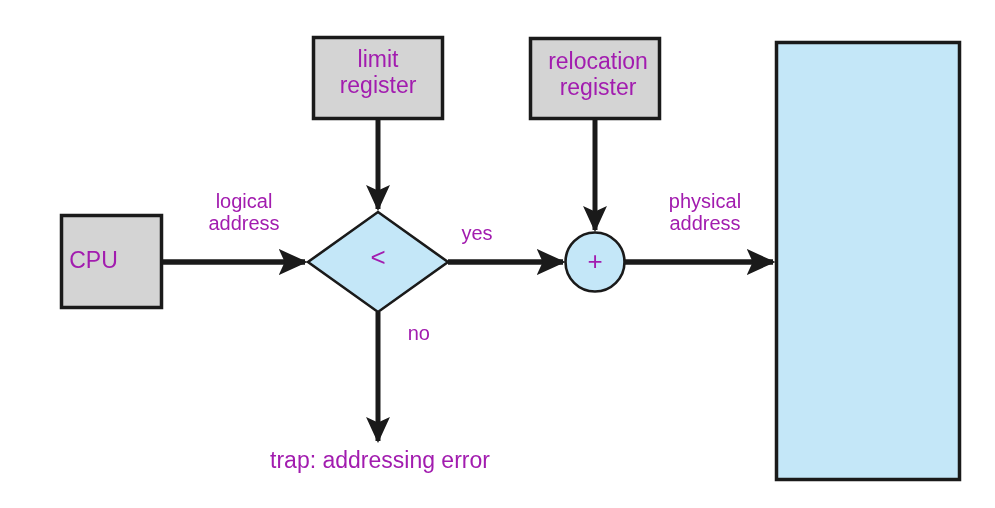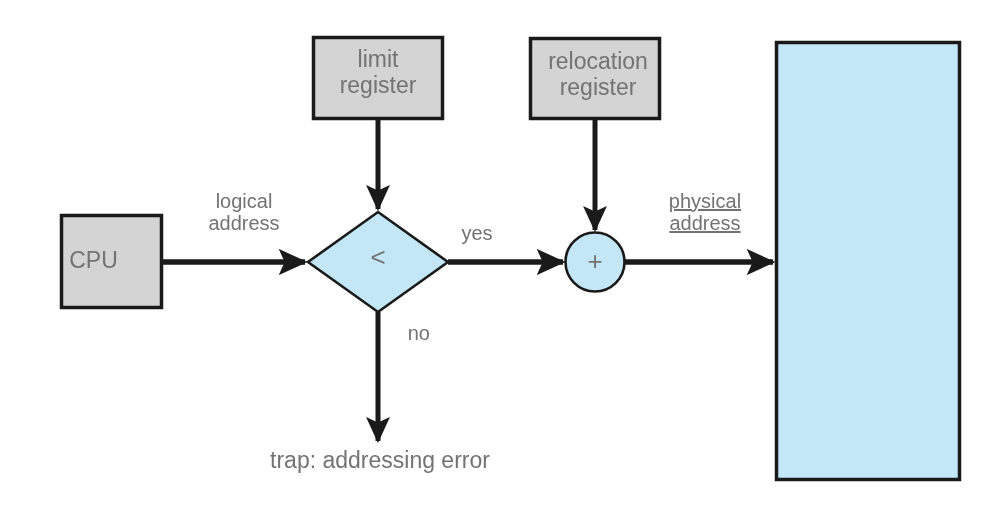--- a/index.html
+++ b/index.html
@@ -26,41 +26,41 @@
     height: 508px;
   }
   .node-label,
   .edge-label,
   .free-label {
     position: absolute;
     margin: 0;
     text-align: center;
     line-height: 1.12;
     white-space: pre;
-    color: #737373;
+    color: #a21caf;
     font-family: "Liberation Sans", sans-serif;
     pointer-events: none;
   }
   .node-label {
     font-size: 23px;
   }
   .edge-label {
     font-size: 20px;
   }
   .free-label {
     font-size: 23px;
   }
   .lbl-limit-register   { left: 313px; top: 47px;  width: 130px; }
   .lbl-relocation-register { left: 530px; top: 49px; width: 136px; }
   .lbl-cpu              { left: 43px;  top: 248px; width: 101px; }
   .lbl-memory           { left: 776px; top: 248px; width: 184px; }
   .lbl-lt-operator      { left: 348px; top: 243px; width: 60px; font-size: 26px; }
   .lbl-plus-operator    { left: 565px; top: 247px; width: 60px; font-size: 26px; }
   .lbl-logical-address  { left: 178px; top: 190px; width: 132px; }
-  .lbl-physical-address { left: 630px; top: 190px; width: 150px; text-decoration: underline; }
+  .lbl-physical-address { left: 630px; top: 190px; width: 150px; }
   .lbl-yes              { left: 448px; top: 222px; width: 58px; }
   .lbl-no               { left: 382px; top: 322px; width: 48px; text-align: right; }
   .lbl-trap             { left: 190px; top: 448px; width: 380px; }
 </style>
 </head>
 <body>
 
 <div id="diagram-root">
 
   <svg id="diagram-svg" viewBox="0 0 995 508">

